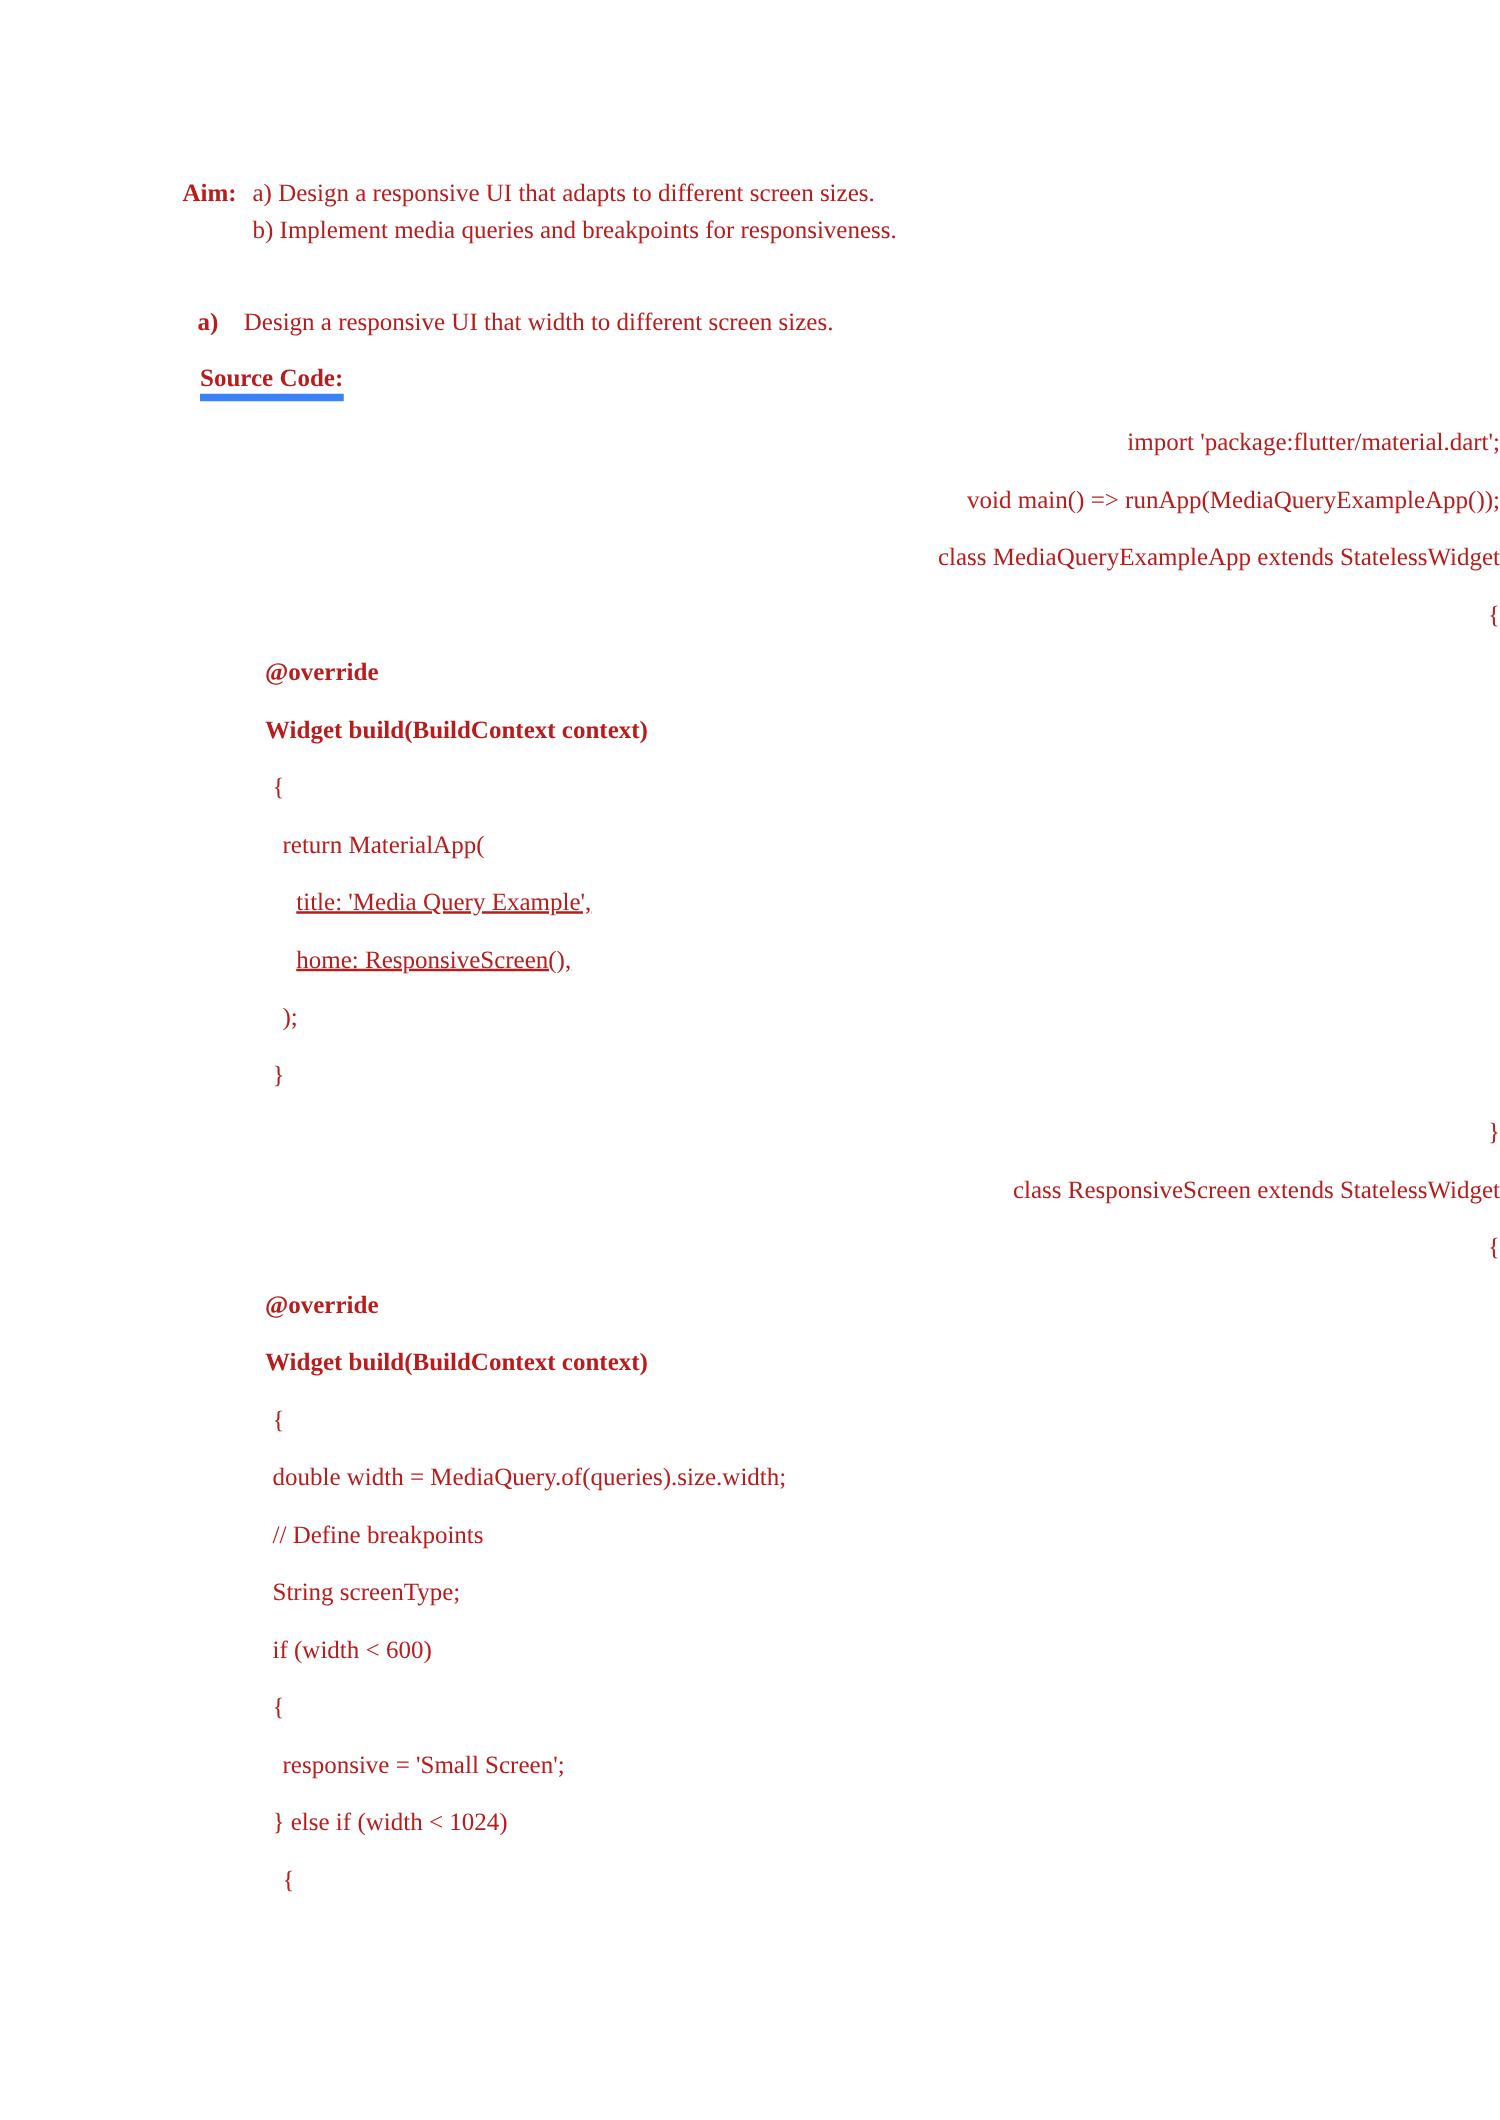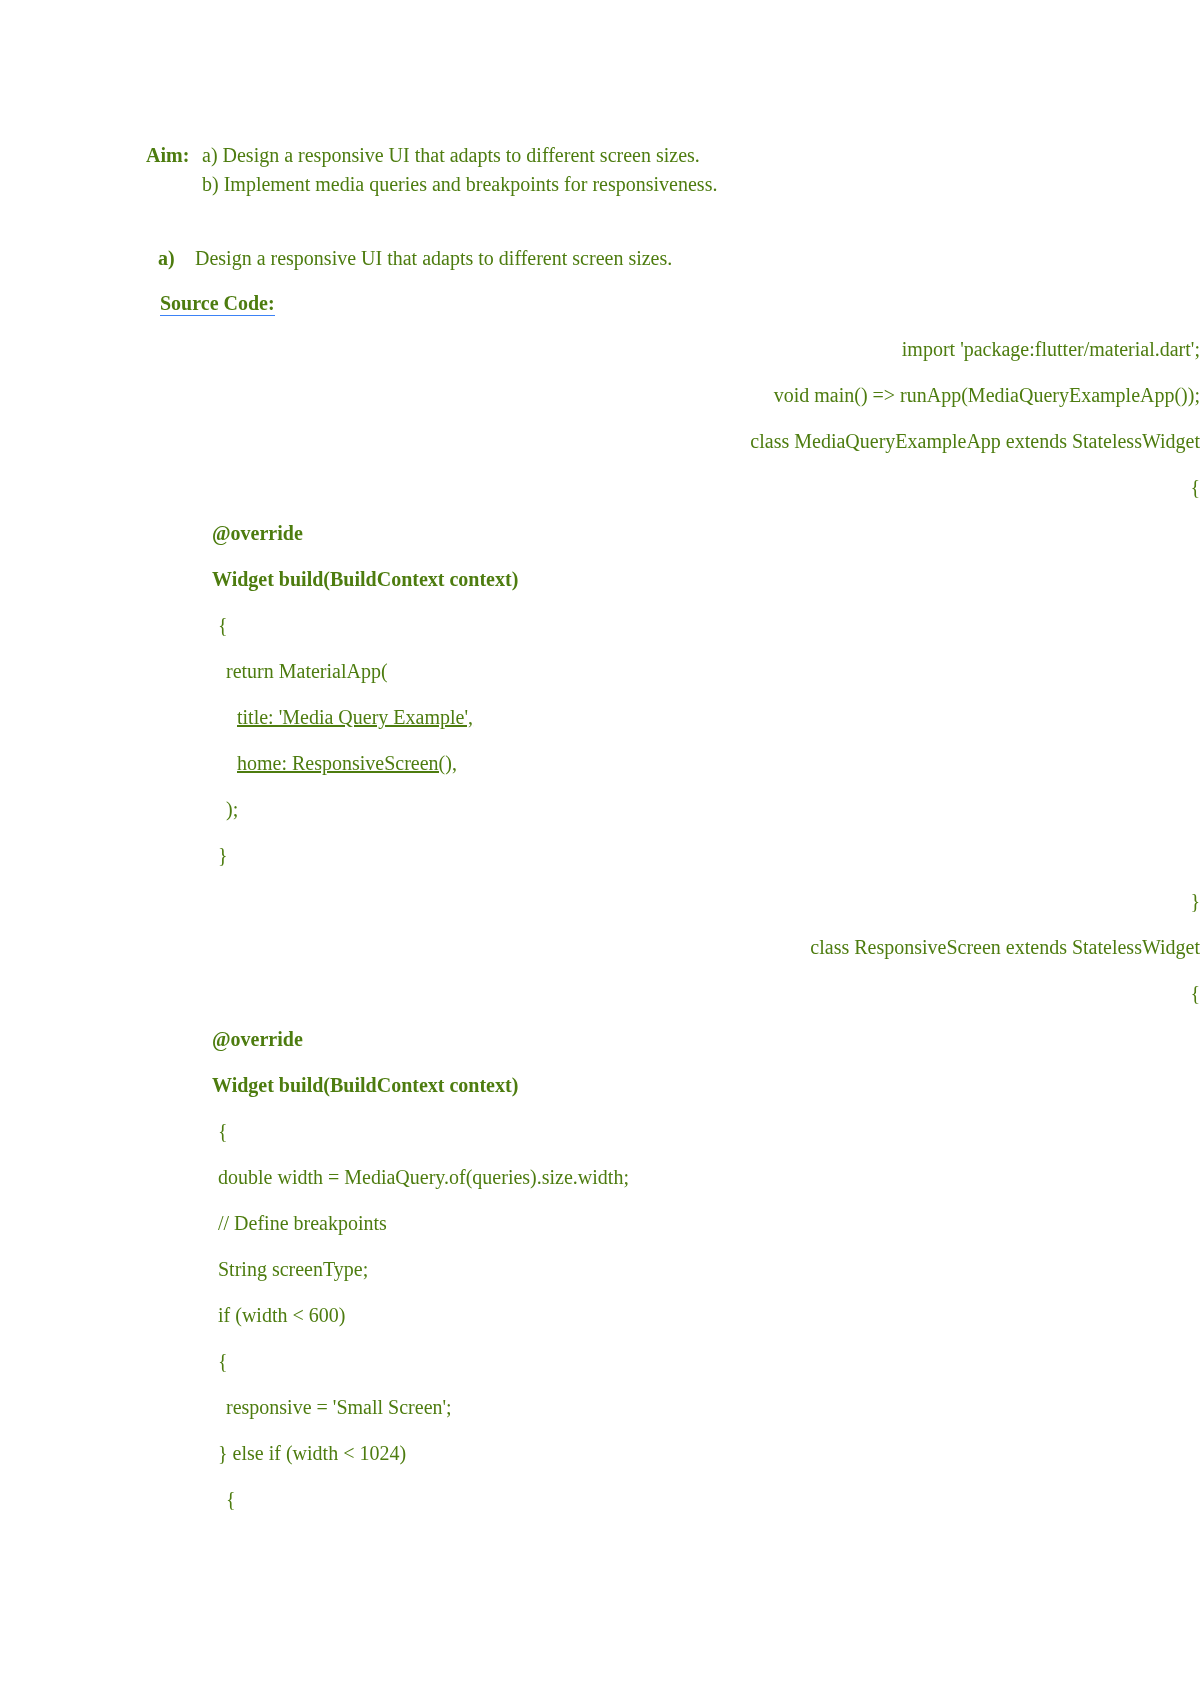--- a/index.html
+++ b/index.html
@@ -5,21 +5,21 @@
   html, body {
     margin: 0;
     padding: 0;
     background: #ffffff;
   }
   .page {
     position: relative;
     width: 1200px;
     height: 1696px;
     background: #ffffff;
-    color: #4d7c0f;
+    color: #b91c1c;
     font-family: "Liberation Serif", "DejaVu Serif", serif;
     overflow: hidden;
   }
   .aim {
     margin: 141px 40px 0 146px;
     font-size: 20px;
     line-height: 29px;
     display: flex;
   }
   .aim-label {
@@ -38,21 +38,21 @@
     width: 37px;
   }
   .heading {
     margin: 19px 0 0 160px;
     font-size: 20px;
     line-height: 22px;
     font-weight: bold;
   }
   .heading .underline {
     display: inline-block;
-    border-bottom: 1px solid #3b82f6;
+    border-bottom: 6px solid #3b82f6;
     padding-bottom: 1px;
   }
   .code {
     margin: 10px 0 0 201px;
     font-size: 20px;
     line-height: 46px;
   }
   .code-line { white-space: pre; }
   .indent-0 { padding-left: 0; text-align: right; }
   .indent-1 { padding-left: 11px; font-weight: bold; }
@@ -67,21 +67,21 @@
 
   <div class="aim">
     <span class="aim-label">Aim:</span>
     <span class="aim-lines">
       <span>a) Design a responsive UI that adapts to different screen sizes.</span><br>
       <span>b) Implement media queries and breakpoints for responsiveness.</span>
     </span>
   </div>
 
   <div class="item-a">
-    <span class="marker">a)</span><span>Design a responsive UI that adapts to different screen sizes.</span>
+    <span class="marker">a)</span><span>Design a responsive UI that width to different screen sizes.</span>
   </div>
 
   <div class="heading">
     <span class="underline">Source Code:</span>
   </div>
 
   <div class="code">
       <div class="code-line indent-0">import 'package:flutter/material.dart';</div>
       <div class="code-line indent-0">void main() =&gt; runApp(MediaQueryExampleApp());</div>
       <div class="code-line indent-0">class MediaQueryExampleApp extends StatelessWidget</div>

